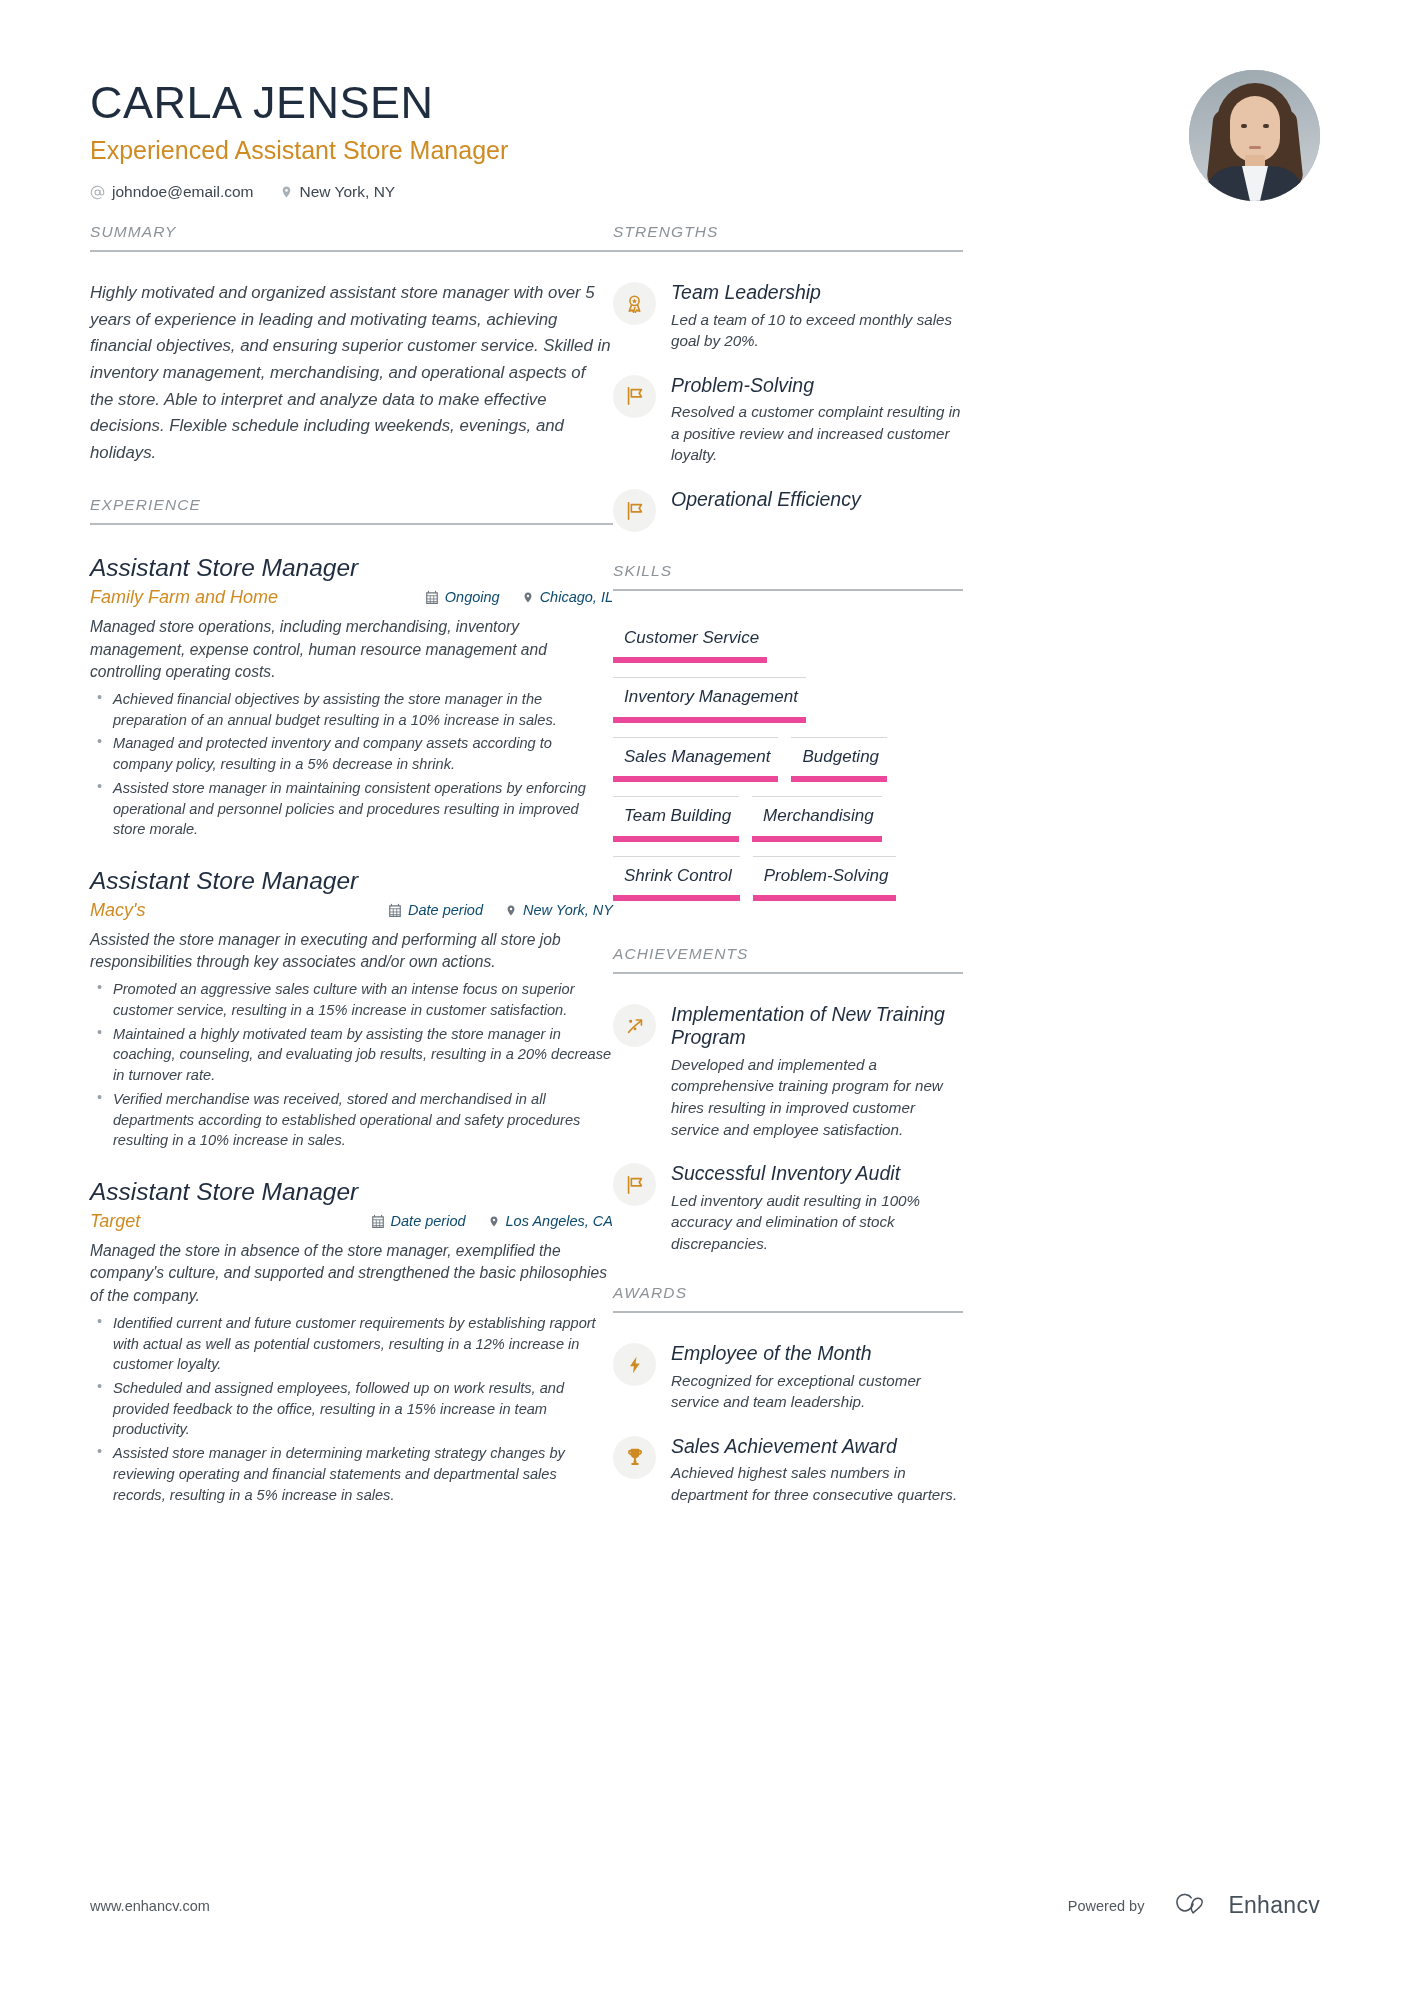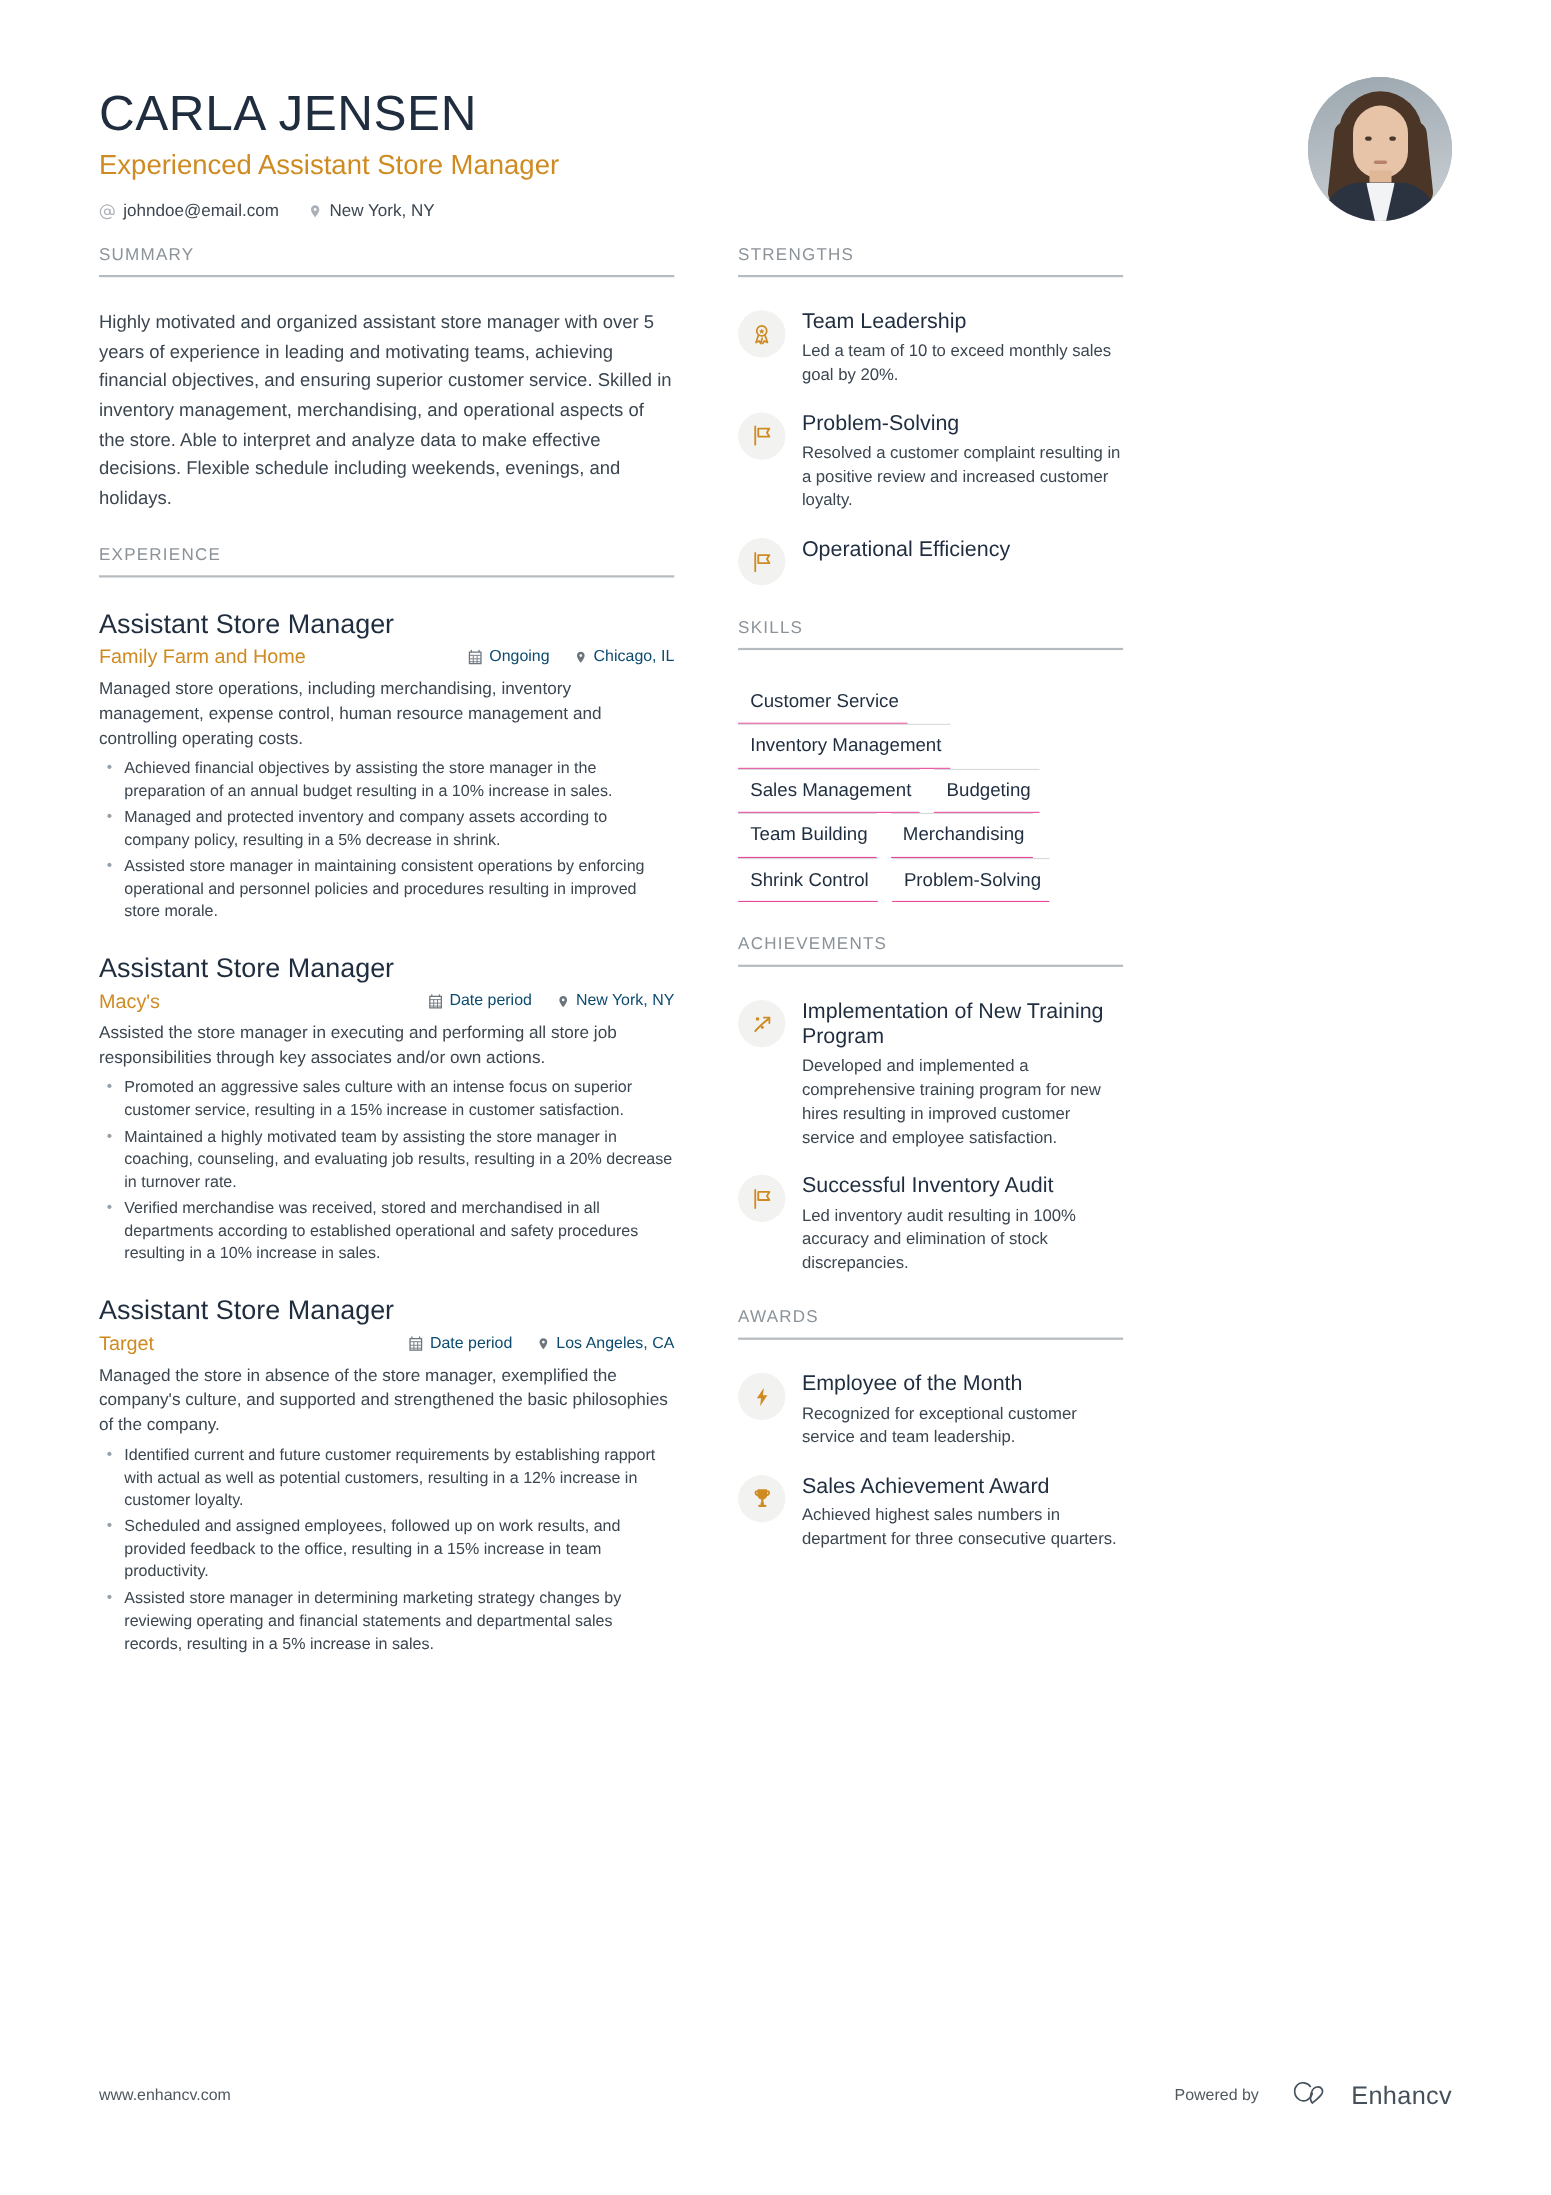--- a/index.html
+++ b/index.html
@@ -128,21 +128,21 @@
   .avatar .shirt {
     position: absolute; left: 53px; top: 96px;
     width: 26px; height: 40px;
     background: #f1f3f5;
     clip-path: polygon(50% 0, 100% 0, 65% 100%, 35% 100%, 0 0);
   }
 
   
   .body-grid {
     display: flex;
-    gap: 58px;
+    font-style: italic;
   }
   .col-left  { width: 523px; flex: 0 0 523px; }
   .col-right { width: 350px; flex: 0 0 350px; }
 
   
   .section { margin-top: 30px; }
   .section:first-child { margin-top: 0; }
   .sec-title {
     font-size: 15.5px;
     letter-spacing: 1.1px;
@@ -251,22 +251,22 @@
   .skills-wrap {
     display: flex;
     flex-wrap: wrap;
     gap: 0 13px;
   }
   .skill {
     font-size: 17px;
     color: #1f2d3f;
     padding: 9px 8px 9px 11px;
     border-top: 1px solid #d6d9db;
-    border-bottom: 1px solid #ec4899;
-    margin-bottom: 0;
+    border-bottom: 6px solid #ec4899;
+    margin-bottom: 14px;
     white-space: nowrap;
     line-height: 1.2;
   }
   .skill.first-row { border-top: none; }
 
   
   .footer {
     position: absolute;
     left: 90px; right: 90px;
     bottom: 75px;

